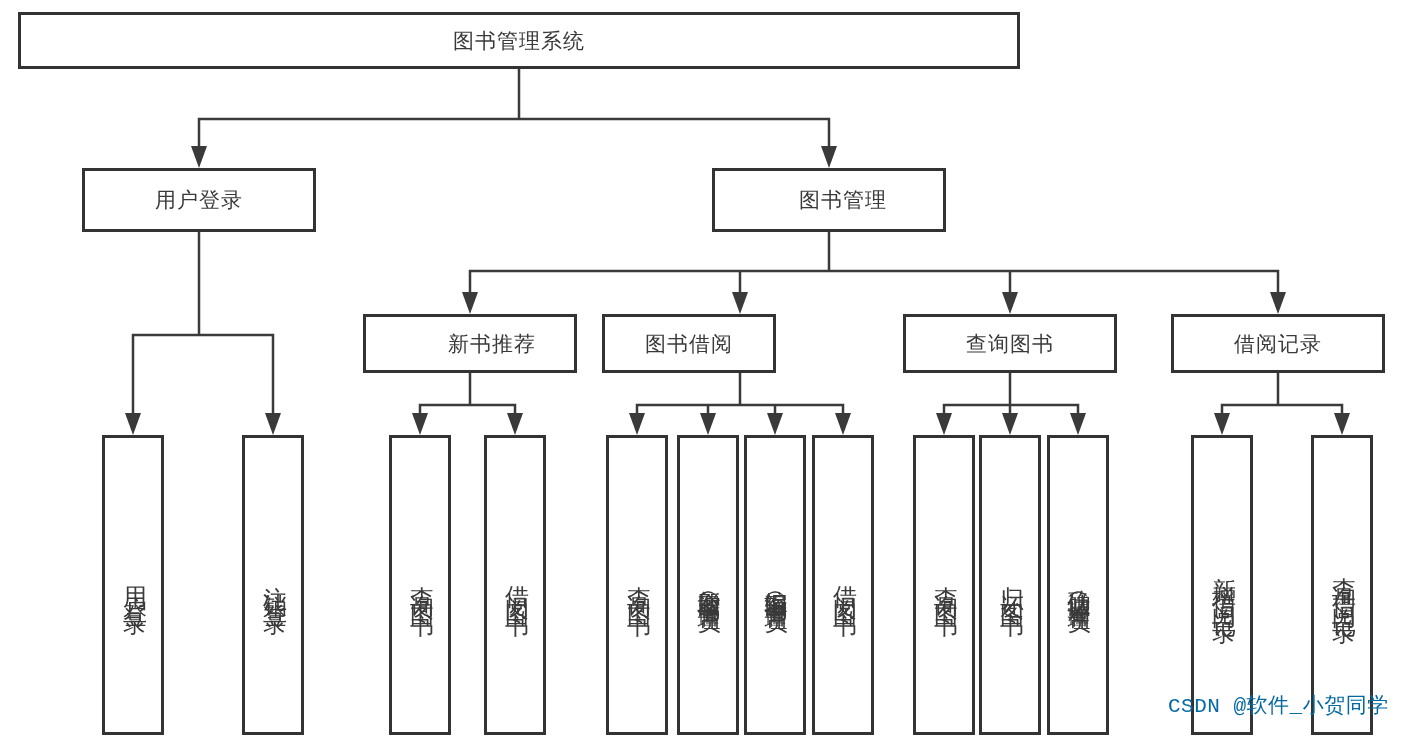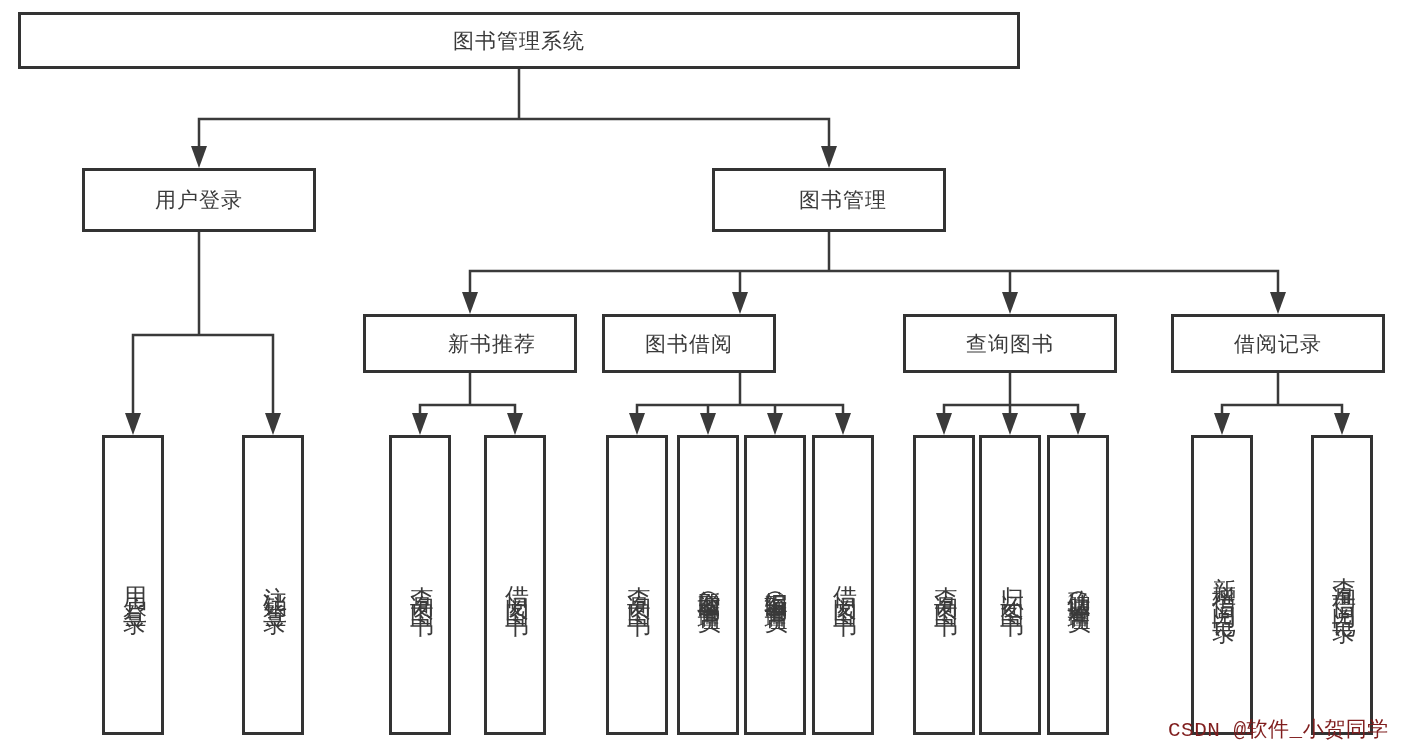--- a/index.html
+++ b/index.html
@@ -51,23 +51,23 @@
 
   #l1  { left:102px; }  #l2  { left:242px; }
   #l3  { left:389px; }  #l4  { left:484px; }
   #l5  { left:606px; }  #l6  { left:677px; }
   #l7  { left:744px; }  #l8  { left:812px; }
   #l9  { left:913px; }  #l10 { left:979px; } #l11 { left:1047px; }
   #l12 { left:1191px; } #l13 { left:1311px; }
 
   #watermark {
     position:absolute;
-    left:1168px; top:715px;
+    left:1168px; top:691px;
     font-size:21px; letter-spacing:0.5px;
-    color:#7f1d1d;
+    color:#0369a1;
     z-index:5;
     white-space:nowrap;
   }
 </style>
 </head>
 <body>
 
 <div id="canvas">
 
   <svg id="connectors" viewBox="0 0 1405 747" xmlns="http://www.w3.org/2000/svg">

